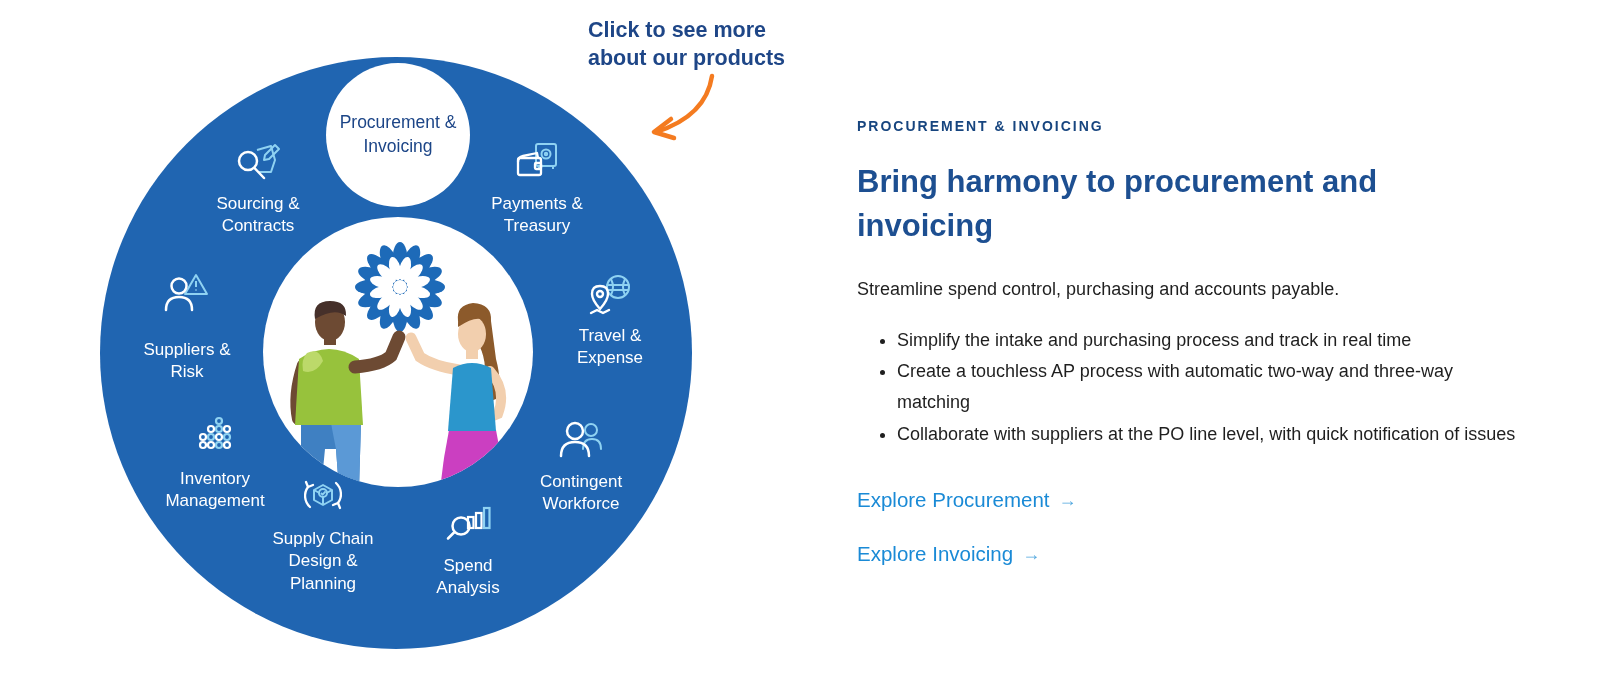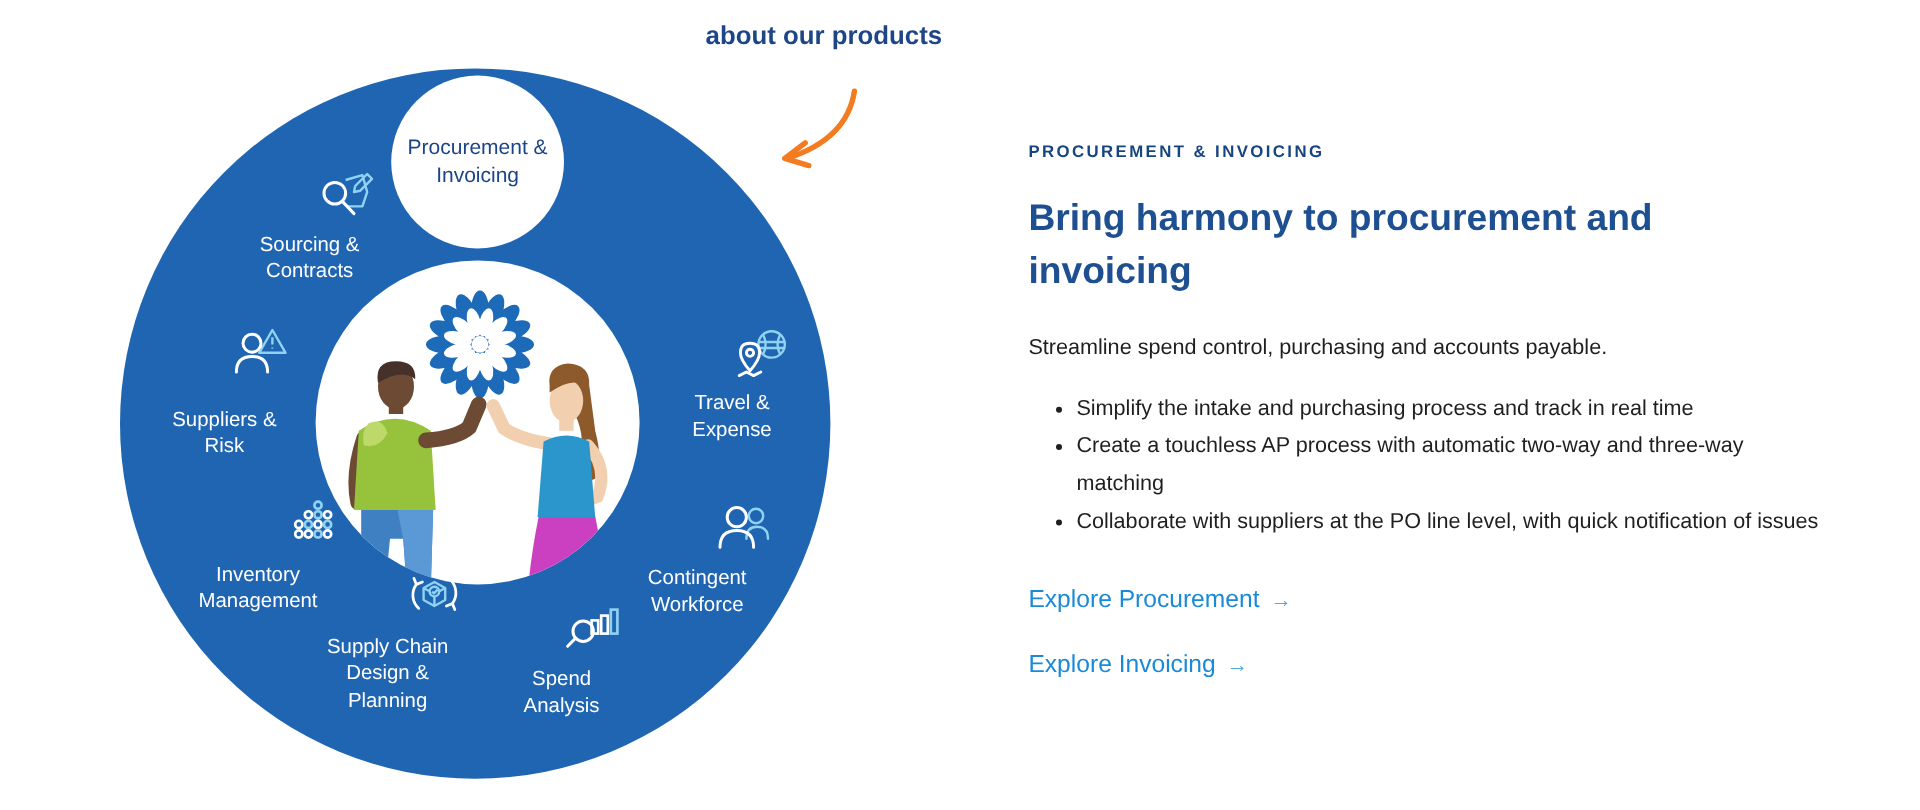--- a/index.html
+++ b/index.html
@@ -16,21 +16,21 @@
   
   .wheel { position:absolute; left:100px; top:57px; width:592px; height:592px; }
   .wheel-circle { position:absolute; inset:0; background:#2065b1; border-radius:50%; }
   .hub { position:absolute; left:163px; top:160px; width:270px; height:270px;
          background:#ffffff; border-radius:50%; overflow:hidden; }
   .bubble { position:absolute; left:226px; top:6px; width:144px; height:144px;
             background:#ffffff; border-radius:50%; display:flex; align-items:center;
             justify-content:center; text-align:center; }
   .bubble-label { color:#1c4587; font-size:17.5px; font-weight:500; line-height:1.35; width:118px; }
 
-  .seg { position:absolute; display:flex; flex-direction:column; align-items:flex-end;
+  .seg { position:absolute; display:flex; flex-direction:column; align-items:center;
          transform:translate(-50%,0); }
   .seg-label { color:#ffffff; font-size:17px; font-weight:400; line-height:1.32;
                text-align:center; margin-top:7px; }
   .seg-sourcing  { left:158px; top:83px; }
   .seg-payments  { left:437px; top:83px; }
   .seg-suppliers { left:87px;  top:213px;gap:16px; }
   .seg-travel    { left:510px; top:215px; }
   .seg-inventory { left:115px; top:358px; }
   .seg-workforce { left:481px; top:361px; }
   .seg-supply    { left:223px; top:416px; }
@@ -56,20 +56,21 @@
   .link-row { display:flex; align-items:flex-start; gap:9px; margin-top:30px; cursor:pointer; }
   .link-label { color:#1a8ad6; font-size:20.5px; font-weight:500; }
   .link-arrow { color:#55a9df; font-size:18px; font-weight:400; padding-top:2px; }
 </style>
 </head>
 <body>
 
 <div class="stage">
 
   <div class="tooltip">
+    <span>Click to see more</span>
     <span>about our products</span>
   </div>
   <div class="arrow-wrap">
     <svg width="100" height="82" viewBox="0 0 100 82">
       <path d="M 82 6 Q 76 46 26 62" fill="none" stroke="#f47b20" stroke-width="4.5" stroke-linecap="round"></path>
       <path d="M 24 62 L 41 49 M 24 62 L 44 68" fill="none" stroke="#f47b20" stroke-width="4.5" stroke-linecap="round"></path>
     </svg>
   </div>
 
   <div class="wheel">
@@ -151,20 +152,37 @@
           <path d="M 42 5 l 4 4 -10 10 -5 1 1 -5 Z"></path>
         </g>
         <g fill="none" stroke="#ffffff" stroke-width="2.5" stroke-linecap="round">
           <circle cx="15" cy="21" r="9"></circle>
           <line x1="21.5" y1="28" x2="31" y2="38"></line>
         </g>
       </svg>
       <div class="seg-label">Sourcing &amp; Contracts</div>
     </div>
 
+    <div class="seg seg-payments w-payments">
+      <svg width="50" height="46" viewBox="0 0 50 46">
+        <g fill="none" stroke="#8fd2f2" stroke-width="2">
+          <rect x="24" y="4" width="20" height="22" rx="2"></rect>
+          <circle cx="34" cy="14" r="4.5"></circle>
+          <circle cx="34" cy="14" r="1.2"></circle>
+          <line x1="27" y1="26" x2="27" y2="29"></line>
+          <line x1="41" y1="26" x2="41" y2="29"></line>
+        </g>
+        <g fill="none" stroke="#ffffff" stroke-width="2.3" stroke-linejoin="round">
+          <path d="M 6 22 q 0 -5 5 -6 l 14 -3 l 1 5"></path>
+          <rect x="6" y="18" width="23" height="17" rx="2"></rect>
+          <rect x="23" y="23" width="6" height="6" rx="1"></rect>
+        </g>
+      </svg>
+      <div class="seg-label">Payments &amp; Treasury</div>
+    </div>
 
     <div class="seg seg-suppliers w-suppliers">
       <svg width="50" height="46" viewBox="0 0 50 46">
         <g fill="none" stroke="#8fd2f2" stroke-width="2" stroke-linejoin="round">
           <path d="M 34 5 L 45 24 L 23 24 Z"></path>
           <line x1="34" y1="11" x2="34" y2="17"></line>
           <line x1="34" y1="19.5" x2="34" y2="20.5"></line>
         </g>
         <g fill="none" stroke="#ffffff" stroke-width="2.5" stroke-linecap="round">
           <circle cx="17" cy="16" r="7.5"></circle>

